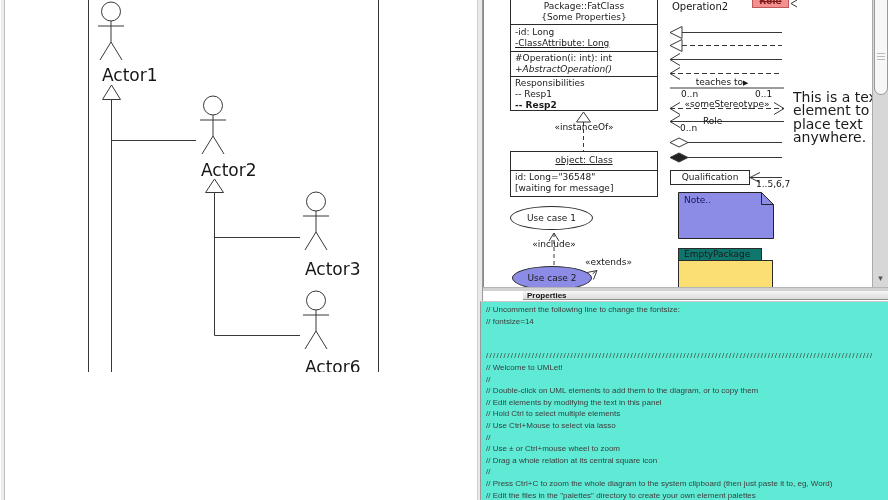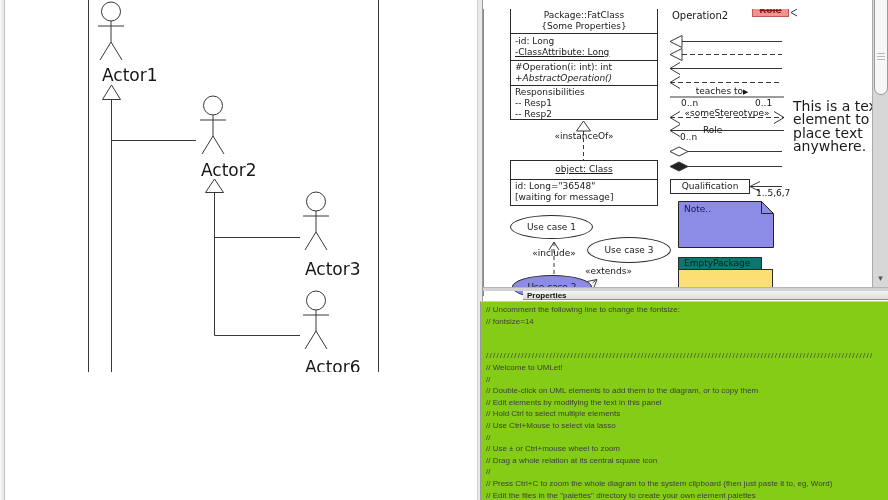--- a/index.html
+++ b/index.html
@@ -11,29 +11,29 @@
   .edge-strip{left:0;top:0;width:5px;height:500px;background:#ececec;border-right:1px solid #c0c0c0;border-left:1px solid #fdfdfd;}
 
   
   .canvas{left:5px;top:0;width:472px;height:372px;background:#fff;overflow:hidden;}
   .actor-label{position:absolute;font-size:17px;color:#161616;white-space:nowrap;}
 
   
   .vsplit{left:477px;top:0;width:6px;height:500px;background:#e9e9e9;border-left:1px solid #cfcfcf;border-right:1px solid #9a9a9a;}
 
   
-  .palette{left:483px;top:0;width:405px;height:287px;background:#fff;border-left:1px solid #8a8a8a;overflow:hidden;margin-top:9px;}
+  .palette{left:483px;top:0;width:405px;height:287px;background:#fff;border-left:1px solid #8a8a8a;overflow:hidden;}
   .palette > .abs{font-size:9px;line-height:11px;}
   .uml-class{border:1px solid #2b2b2b;background:#fff;}
   .cmp{box-sizing:border-box;padding-left:4px;overflow:hidden;}
   .cmp + .cmp{border-top:1px solid #2b2b2b;}
   .cmp div{height:11px;line-height:11px;white-space:nowrap;}
   .u{text-decoration:underline;}
   .i{font-style:italic;}
-  .b{font-weight:normal;}
+  .b{font-weight:bold;}
   .uc{border:1px solid #2b2b2b;border-radius:50%;background:#fff;display:flex;align-items:center;justify-content:center;white-space:nowrap;}
   .lbl{white-space:nowrap;color:#161616;}
   .ctr{text-align:center;}
   .qual-box{border:1px solid #2b2b2b;background:#fff;display:flex;align-items:center;justify-content:center;}
   .pkg{border:1px solid #2b2b2b;}
   .note-label{position:absolute;left:6px;top:3px;color:#15155e;}
   .role-box{border:1px solid #bf5a5a;display:flex;align-items:center;justify-content:center;
             font-size:7.5px;font-weight:bold;color:#7d1f1f;text-decoration:line-through;}
   .txt-elem div{height:13.3px;line-height:13.3px;font-size:14px;white-space:nowrap;}
 
@@ -42,21 +42,21 @@
   .vthumb{position:absolute;left:1px;top:-10px;width:12px;height:103px;background:#f7f7f7;border:1px solid #9a9a9a;border-radius:7px;}
   .vthumb:after{content:"";position:absolute;left:2px;right:2px;top:62px;height:7px;
                 background:repeating-linear-gradient(#b9b9b9 0 1px,transparent 1px 3px);}
   .vs-arrow{position:absolute;left:0;width:15px;text-align:center;font-size:9px;color:#555;}
 
   
   .hsplit{left:483px;top:287px;width:405px;height:4px;background:#d2d2d2;border-top:1px solid #b5b5b5;}
   .props-header{left:477px;top:291px;width:411px;height:9px;background:linear-gradient(#f6f6f6,#dcdcdc);
                 border-bottom:1px solid #8f8f8f;font-family:"Liberation Sans",sans-serif;
                 font-size:8px;font-weight:bold;line-height:9px;padding-left:4px;color:#111;margin-left:46px;}
-  .props-text{left:480px;top:301px;width:408px;height:199px;background:#84cc16;border-left:1px solid #9a9a9a;
+  .props-text{left:480px;top:301px;width:408px;height:199px;background:#5eead4;border-left:1px solid #9a9a9a;
               border-top:1px solid #c9c9c9;padding:2px 0 0 5px;font-family:"Liberation Sans",sans-serif;
               color:#3d3d3d;overflow:hidden;}
   .prop-line{height:11.6px;line-height:11.6px;font-size:8px;white-space:pre;}
   .slashes{letter-spacing:1.3px;}
 </style>
 </head>
 <body>
 
 <div class="screen">
 
@@ -208,23 +208,20 @@
       <div class="cmp" style="height:26px;padding-top:1px">
         <div>id: Long="36548"</div>
         <div>[waiting for message]</div>
       </div>
     </div>
 
     <div class="abs uc" style="left:26px;top:206px;width:83px;height:24px">
       <span>Use case 1</span>
     </div>
     <div class="abs lbl ctr" style="left:40px;top:239px;width:60px">«include»</div>
-    <div class="abs uc b" style="left:103px;top:228px;width:84px;height:26px">
-      <span>Use case 3</span>
-    </div>
     <div class="abs lbl" style="left:101px;top:257px">«extends»</div>
     <div class="abs uc" style="left:28px;top:266px;width:80px;height:24px;background:#8c8ce6">
       <span>Use case 2</span>
     </div>
 
     <div class="abs lbl" style="left:188px;top:1px;font-size:10px">Operation2</div>
     <div class="abs role-box" style="left:268px;top:-5px;width:37px;height:13px;background:#f59090">
       <span>Role</span>
     </div>
     <div class="abs lbl ctr" style="left:196px;top:77px;width:84px">

